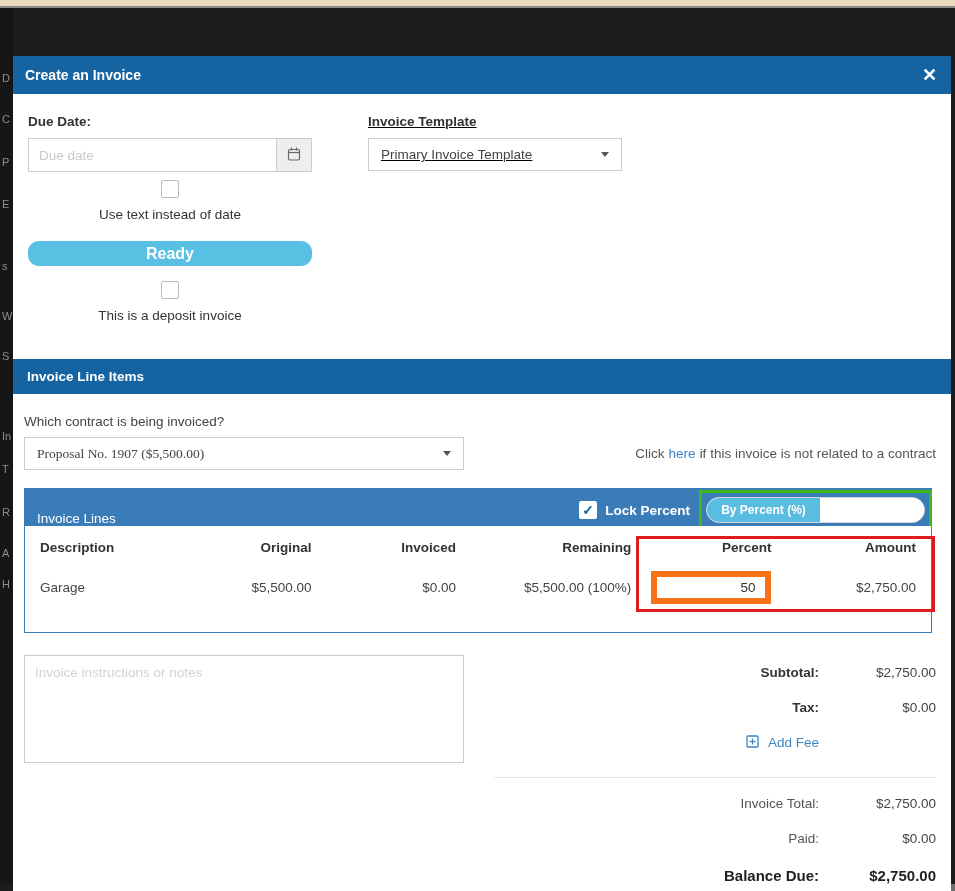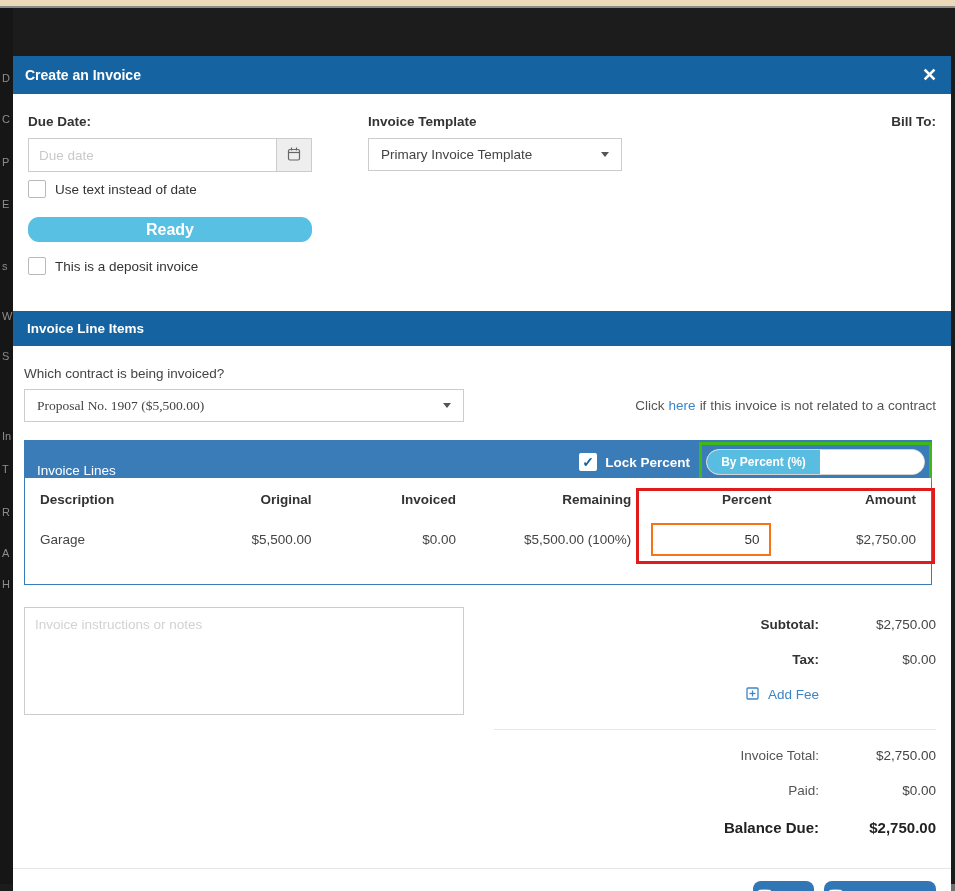--- a/index.html
+++ b/index.html
@@ -35,29 +35,29 @@
 
   .top-row { display:flex; padding:20px 15px 0 15px; }
   .due-col { width:284px; }
   .input-group { display:flex; width:284px; }
   .text-input { flex:1; height:34px; border:1px solid #ccc; border-right:none; padding:0 10px;
                 font-size:13.5px; color:#333; outline:none; font-family:inherit; }
   .text-input::placeholder { color:#c9c9c9; }
   .addon-btn { width:36px; height:34px; background:#eee; border:1px solid #ccc; display:flex;
                align-items:center; justify-content:center; cursor:pointer; }
   .check-row { display:flex; align-items:center; gap:9px; margin-top:8px; font-size:13.5px;
-               color:#333; cursor:pointer; }
+               color:#333; cursor:pointer;flex-direction:column; }
   .checkbox { width:18px; height:18px; background:#fff; border:1px solid #b9b9b9; border-radius:2px;
               flex:0 0 auto; }
   .ready-btn { width:284px; height:25px; margin-top:19px; background:#58c0e3; border:none;
                border-radius:11px; color:#fff; font-weight:bold; font-size:16px; cursor:pointer;
                font-family:Liberation Sans, sans-serif; }
   .deposit-row { margin-top:15px; }
 
-  .template-col { margin-left:56px; width:254px; }
+  .template-col { margin-left:56px; width:254px;text-decoration:underline; }
   .select { height:33px; border:1px solid #ccc; display:flex; align-items:center;
             justify-content:space-between; padding:0 12px; font-size:13.5px; color:#444;
             cursor:pointer; background:#fff; }
   .caret { width:0; height:0; border-left:4.5px solid transparent; border-right:4.5px solid transparent;
            border-top:5px solid #555; }
 
   .billto-col { flex:1; text-align:right; }
   .billto-name { font-size:13.5px; color:#444; margin-top:3px; }
 
   .section-bar { margin-top:36px; background:#1563a0; color:#fff; font-weight:bold; font-size:13.5px;
@@ -85,21 +85,21 @@
   .toggle-on { width:113px; height:100%; background:#58bde0; color:#fff; font-size:12px; font-weight:600;
                display:flex; align-items:center; justify-content:center; border-radius:13px 0 0 13px; }
   .toggle-off { flex:1; background:#fff; }
 
   .table-wrap { position:relative; padding:14px 15px 28px 15px; background:#fff; }
   .grid { display:grid; grid-template-columns:15% 16% 16.5% 20% 16% 16.5%; align-items:center; }
   .grid > div { text-align:right; }
   .grid > div:first-child { text-align:left; }
   .thead { font-weight:bold; font-size:13.5px; color:#333; }
   .trow { margin-top:16px; font-size:13.5px; color:#444; }
-  .pct-input { width:120px; height:33px; border:2px solid #f97316; text-align:right; padding:0 10px;
+  .pct-input { width:120px; height:33px; border:6px solid #f97316; text-align:right; padding:0 10px;
                font-size:13.5px; color:#333; justify-self:end; outline:none; font-family:inherit; }
   .red-box { position:absolute; top:10px; right:-4px; width:299px; height:76px;
              border:3px solid #e01b1b; pointer-events:none; }
 
   .notes-totals { display:flex; padding:22px 15px 0 11px; }
   .notes-area { width:440px; height:108px; border:1px solid #ccc; padding:9px 10px; font-size:13.5px;
                 color:#333; resize:none; outline:none; font-family:inherit; }
   .notes-area::placeholder { color:#d2d2d2; }
   .totals { flex:1; padding-left:30px; }
   .t-row { display:flex; justify-content:flex-end; align-items:center; height:35px; font-size:13.5px; }
@@ -186,21 +186,20 @@
 
         <div class="template-col">
           <div class="field-label">Invoice Template</div>
           <div class="select">
             <span>Primary Invoice Template</span>
             <span class="caret"></span>
           </div>
         </div>
 
         <div class="billto-col">
-          <div class="field-label">Bill To:</div>
         </div>
 
       </div>
 
       <div class="section-bar">
         <span>Invoice Line Items</span>
       </div>
 
       <div class="contract-row">
         <div>

